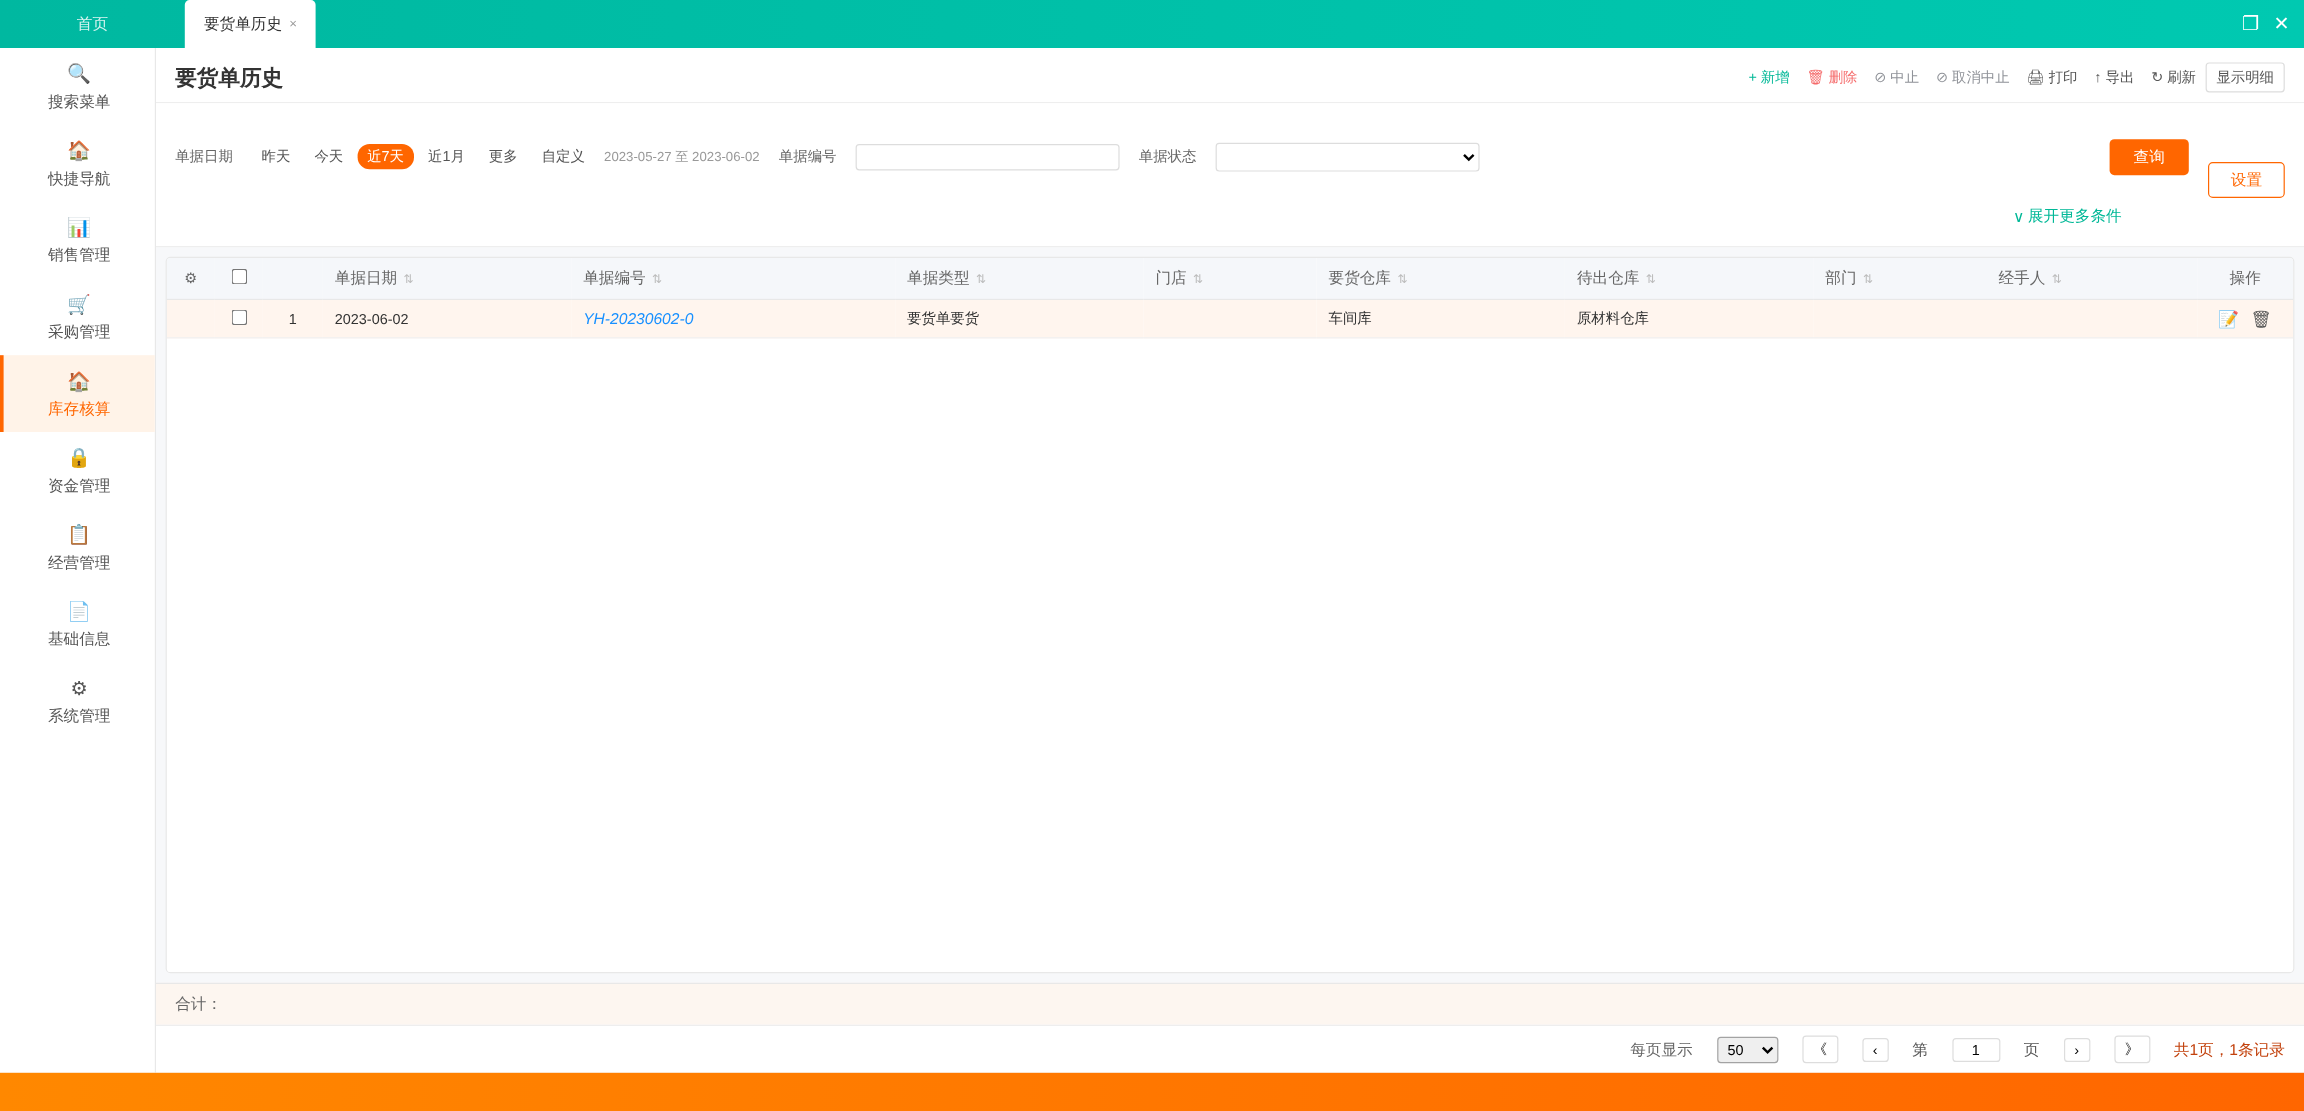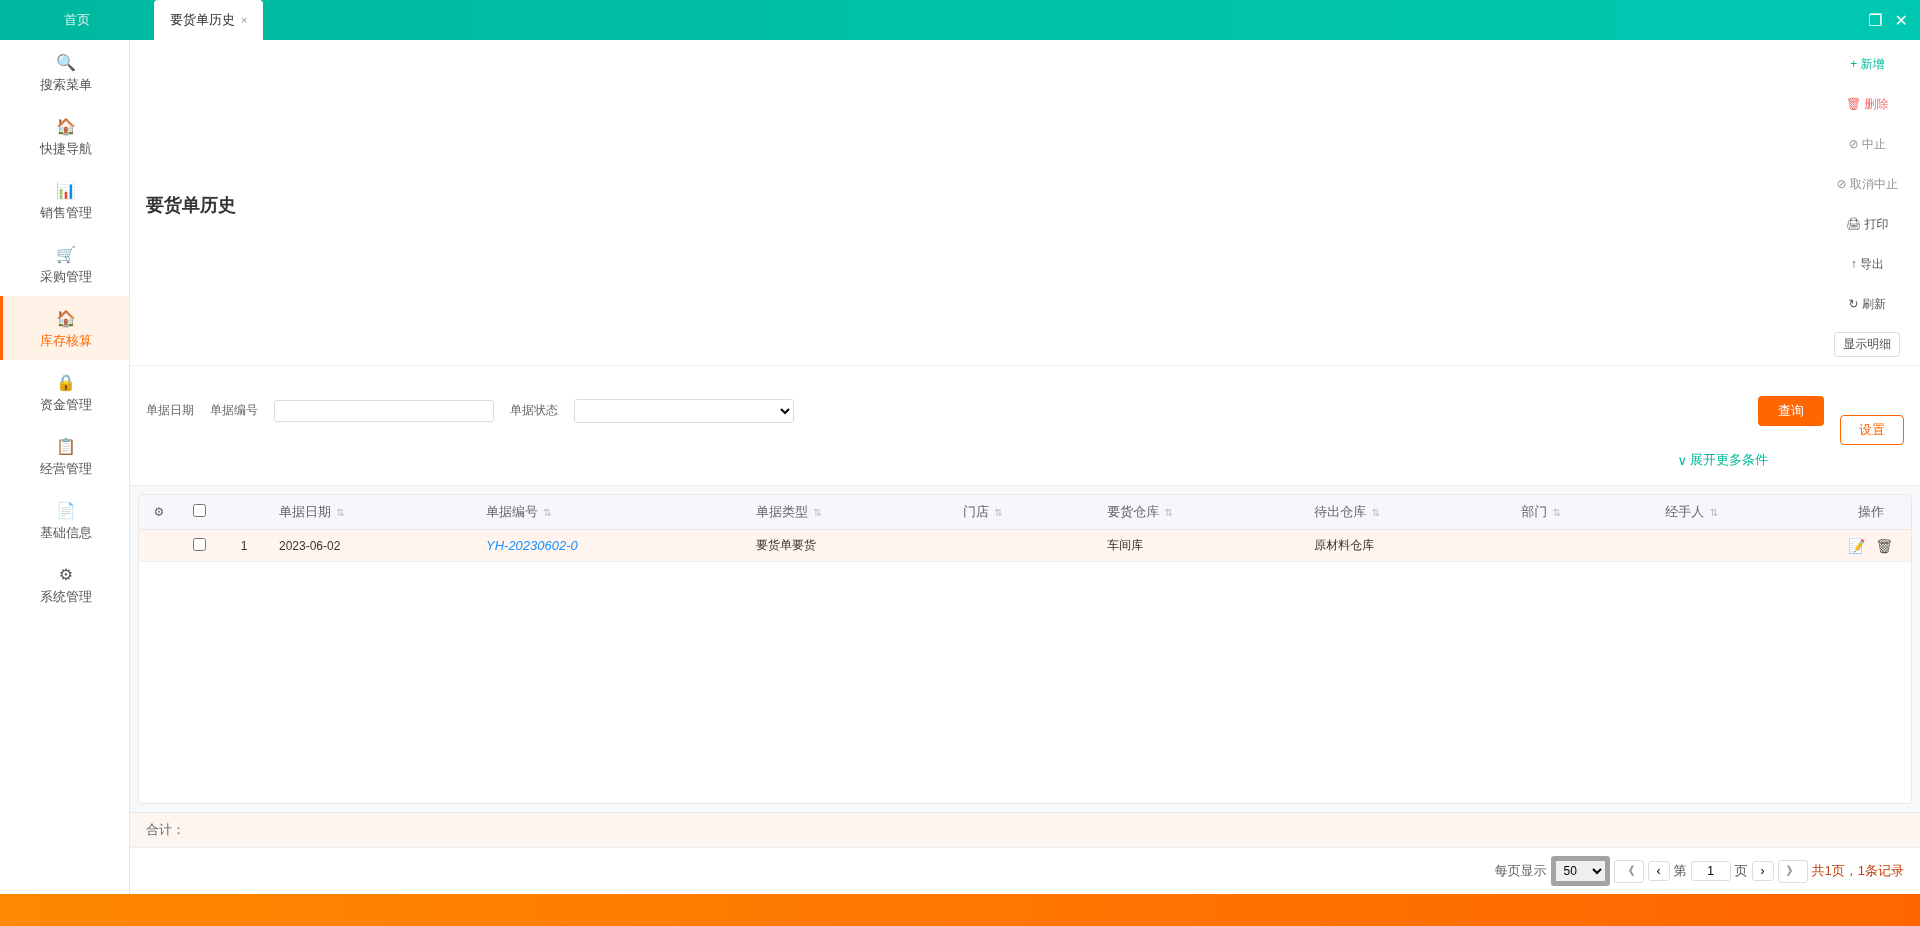--- a/index.html
+++ b/index.html
@@ -114,22 +114,21 @@
       flex-shrink: 0;
     }
     .page-title {
       font-size: 18px;
       font-weight: bold;
       color: #333;
     }
     .toolbar {
       display: flex;
       align-items: center;
-      gap: 15px;
-      flex-direction: column;
+      gap: 2px;
     }
     .toolbar-btn {
       display: flex;
       align-items: center;
       gap: 3px;
       font-size: 12px;
       cursor: pointer;
       color: #555;
       background: none;
       border: none;
@@ -300,28 +299,28 @@
     }
 
     
     .pagination {
       background: white;
       border-top: 1px solid #eee;
       padding: 8px 16px;
       display: flex;
       align-items: center;
       justify-content: flex-end;
-      gap: 4px;
+      gap: 20px;
       font-size: 12px;
       color: #555;
       flex-shrink: 0;
     }
     .page-size-label { color: #666; }
     .page-size-select {
-      border: 5px solid #a3a3a3;
+      border: 1px solid #a3a3a3;
       border-radius: 3px;
       padding: 2px 4px;
       font-size: 12px;
     }
     .page-nav-btn {
       border: 1px solid #ddd;
       background: white;
       padding: 2px 8px;
       border-radius: 3px;
       cursor: pointer;
@@ -417,20 +416,29 @@
         <button class="toolbar-btn">🖨 打印</button>
         <button class="toolbar-btn">↑ 导出</button>
         <button class="toolbar-btn">↻ 刷新</button>
         <button class="toolbar-btn btn-display">显示明细</button>
       </div>
     </div>
 
     <div class="filter-area">
       <div class="filter-row">
         <span class="filter-label">单据日期</span>
+        <div class="date-options">
+          <span class="date-opt">昨天</span>
+          <span class="date-opt">今天</span>
+          <span class="date-opt active">近7天</span>
+          <span class="date-opt">近1月</span>
+          <span class="date-opt">更多</span>
+          <span class="date-opt">自定义</span>
+          <span class="date-range">2023-05-27 至 2023-06-02</span>
+        </div>
 
         <span class="filter-label">单据编号</span>
         <input class="filter-input" type="text" style="">
 
         <span class="filter-label">单据状态</span>
         <select class="filter-select">
           <option value=""></option>
         </select>
 
         <div style="flex:1"></div>

